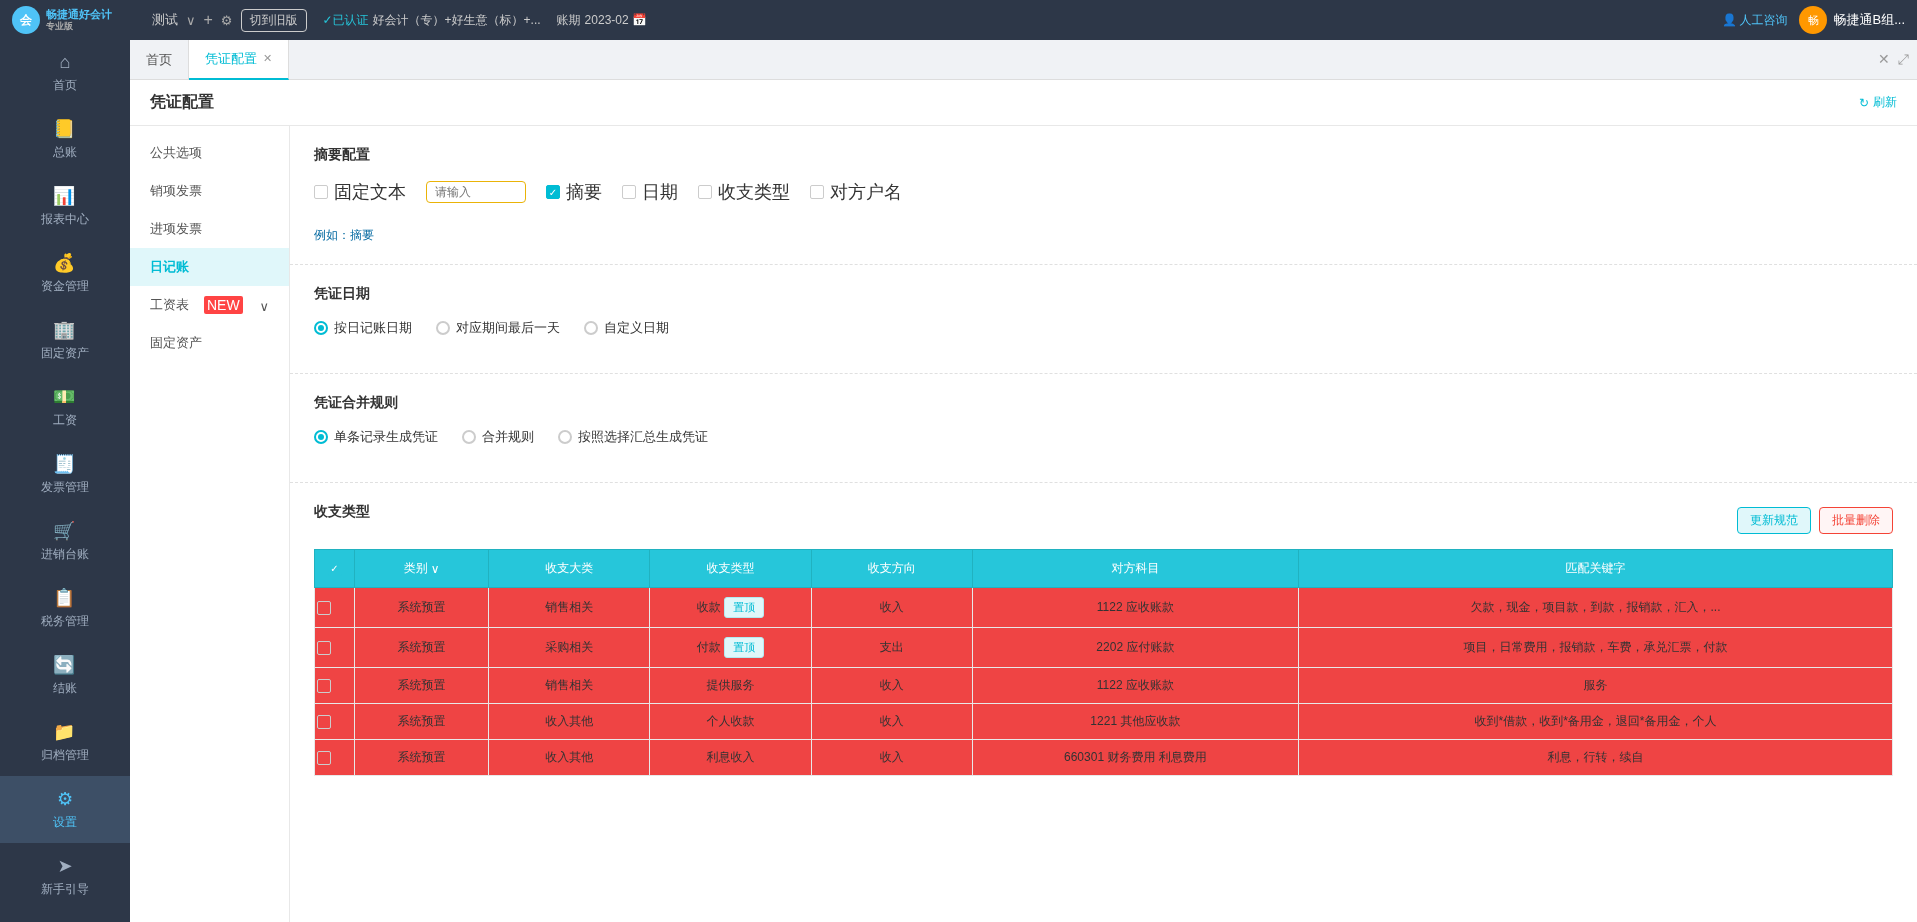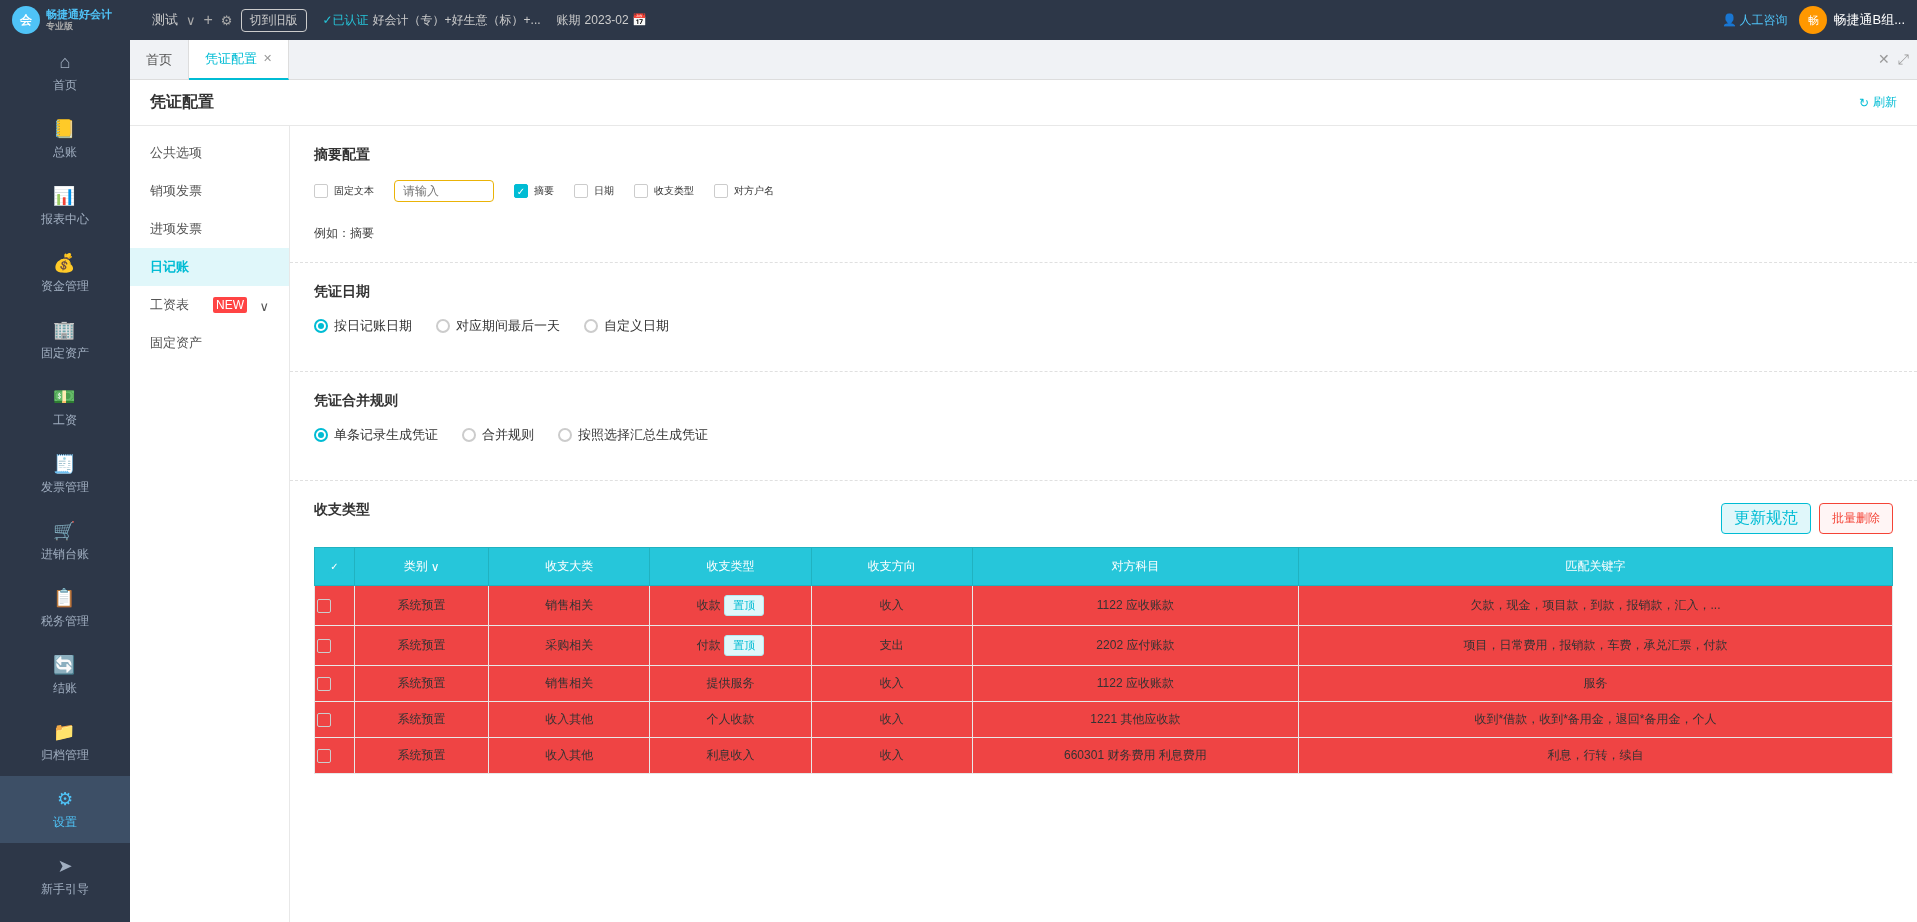--- a/index.html
+++ b/index.html
@@ -185,24 +185,24 @@
       font-size: 13px;
       color: #555;
       display: flex;
       align-items: flex-end;
       gap: 4px;
     }
     .left-nav-item.active { background: #e0f7fa; color: #00bcd4; font-weight: bold; }
     .left-nav-item .new-badge {
       background: #ff4444;
       color: white;
-      font-size: 12px;
+      font-size: 14px;
       padding: 1px 3px;
       border-radius: 2px;
-      margin-left: 20px;
+      margin-left: 11px;
     }
 
     
     .right-content {
       flex: 1;
       overflow-y: auto;
       background: #fff;
       padding: 0;
     }
 
@@ -250,24 +250,24 @@
 
     
     .checkbox-row {
       display: flex;
       align-items: center;
       gap: 20px;
       margin-bottom: 12px;
     }
     .checkbox-item {
       display: flex;
-      align-items: flex-start;
+      align-items: center;
       gap: 6px;
       cursor: pointer;
-      font-size: 10px;
+      font-size: 18px;
     }
     .checkbox-box {
       width: 14px; height: 14px;
       border: 1px solid #ccc;
       border-radius: 2px;
       display: flex; align-items: center; justify-content: center;
     }
     .checkbox-box.checked {
       background: #00bcd4;
       border-color: #00bcd4;
@@ -279,21 +279,21 @@
     }
     .text-input-small {
       border: 1px solid #eab308;
       border-radius: 4px;
       padding: 3px 8px;
       font-size: 12px;
       color: #999;
       width: 100px;
     }
 
-    .example-text { color: #404040; font-size: 12px; margin-top: 23px; }
+    .example-text { color: #0369a1; font-size: 12px; margin-top: 23px; }
 
     
     .table-section {
       padding: 20px 24px;
     }
     .table-header-row {
       display: flex;
       align-items: center;
       justify-content: space-between;
       margin-bottom: 12px;
@@ -302,21 +302,21 @@
       display: flex;
       gap: 8px;
     }
     .btn-update {
       background: #e0f7fa;
       color: #00bcd4;
       border: 1px solid #00bcd4;
       border-radius: 4px;
       padding: 4px 12px;
       cursor: pointer;
-      font-size: 16px;
+      font-size: 12px;
     }
     .btn-delete {
       background: #fff5f5;
       color: #f44336;
       border: 1px solid #f44336;
       border-radius: 4px;
       padding: 4px 12px;
       cursor: pointer;
       font-size: 12px;
     }

